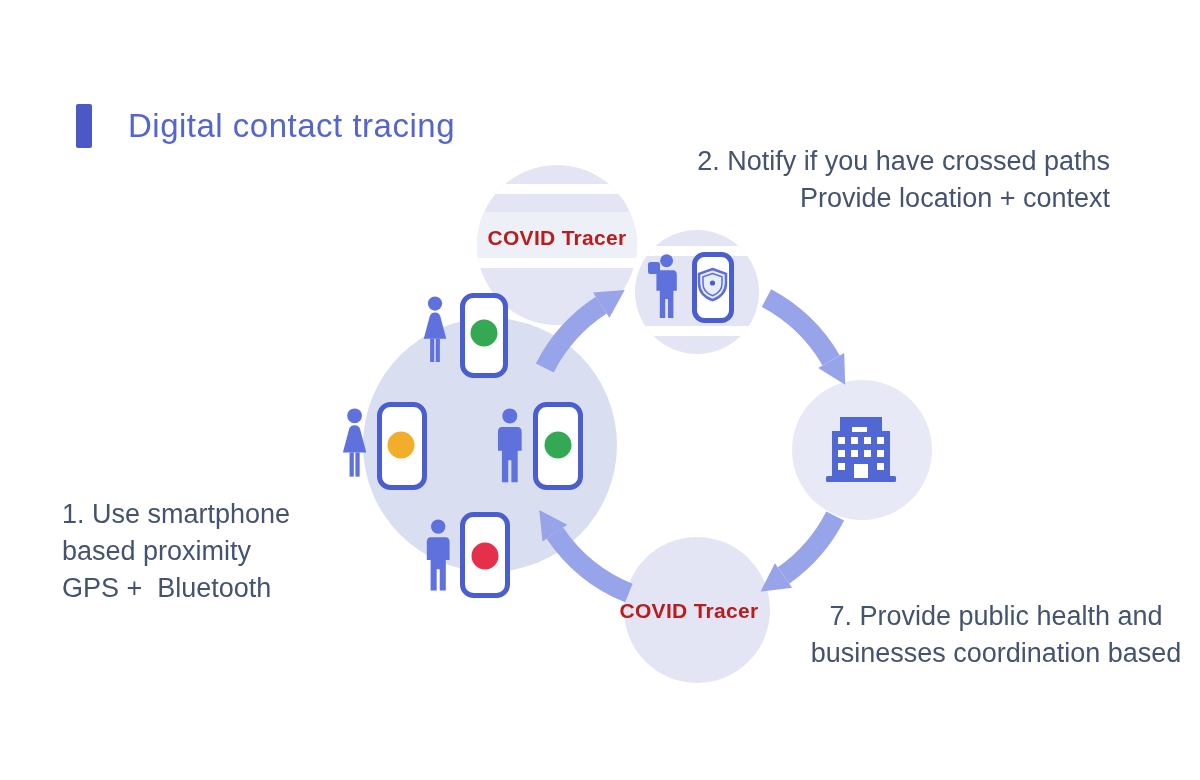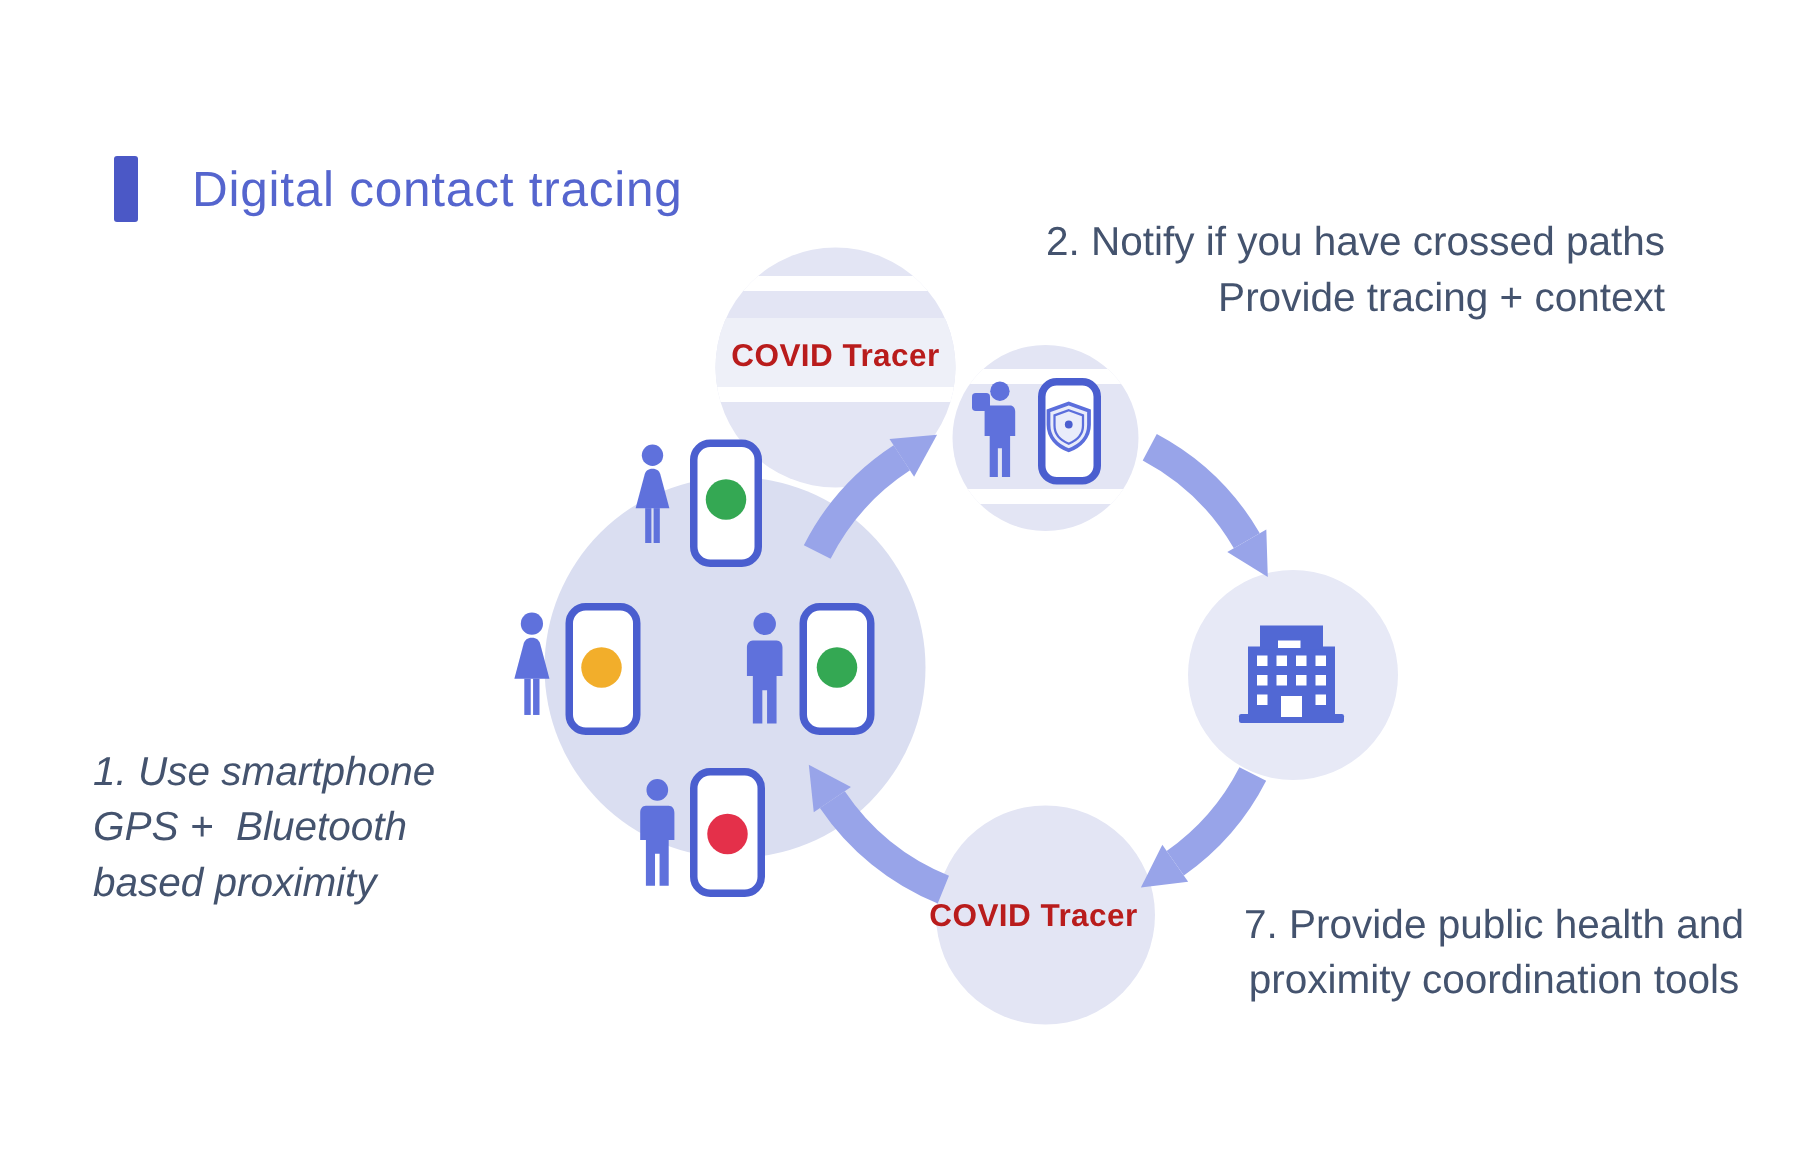--- a/index.html
+++ b/index.html
@@ -5,21 +5,21 @@
   html,body{margin:0;padding:0;background:#ffffff;}
   .canvas{
     position:relative;width:1200px;height:780px;background:#ffffff;overflow:hidden;
     font-family:"Liberation Sans","DejaVu Sans",sans-serif;
   }
   .canvas svg{position:absolute;left:0;top:0;}
   .accent-bar{position:absolute;left:76px;top:104px;width:16px;height:44px;background:#4B58C6;border-radius:2px;}
   .page-title{position:absolute;left:128px;top:107px;font-size:33px;font-weight:400;color:#5565CE;letter-spacing:0.5px;margin:0;}
   .note{position:absolute;font-size:27px;line-height:37px;color:#44536E;}
   .note span{display:block;white-space:pre;}
-  .note-1{left:62px;top:496px;text-align:left;font-style:italic;}
+  .note-1{left:62px;top:496px;text-align:left;}
   .note-2{right:90px;top:143px;text-align:right;margin-left:20px;}
   .note-3{left:795px;top:598px;width:402px;text-align:center;}
   .tracer-label{position:absolute;width:200px;text-align:center;font-size:21px;font-weight:bold;color:#b91c1c;letter-spacing:0.3px;}
   .tracer-top-label{left:457px;top:226px;}
   .tracer-bottom-label{left:589px;top:599px;}
 </style>
 </head>
 <body>
 
 <div class="canvas">
@@ -124,30 +124,30 @@
         <rect x="854" y="464" width="14" height="14"></rect>
       </g>
     </g>
   </svg>
 
   <div class="accent-bar"></div>
   <h1 class="page-title">Digital contact tracing</h1>
 
   <div class="note note-2">
     <span>2. Notify if you have crossed paths</span>
-    <span>Provide tracing + context</span>
+    <span>Provide location + context</span>
   </div>
 
   <div class="note note-1">
     <span>1. Use smartphone</span>
+    <span>based proximity</span>
     <span>GPS +  Bluetooth</span>
-    <span>based proximity</span>
   </div>
 
   <div class="note note-3">
     <span>7. Provide public health and</span>
-    <span>proximity coordination tools</span>
+    <span>businesses coordination based</span>
   </div>
 
   <div class="tracer-label tracer-top-label">COVID Tracer</div>
   <div class="tracer-label tracer-bottom-label">COVID Tracer</div>
 
 </div>
 
 </body></html>

